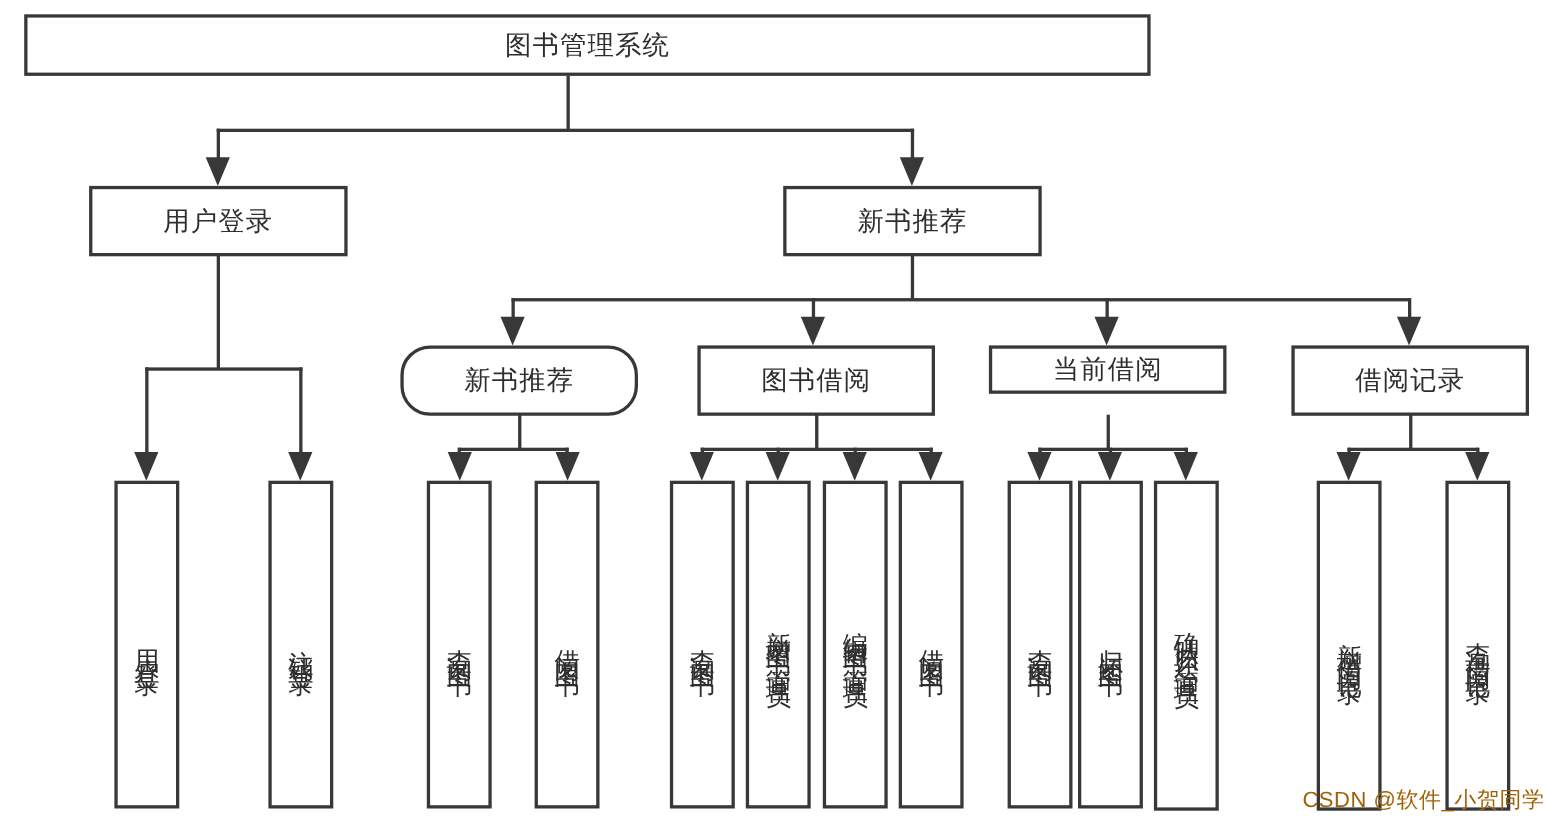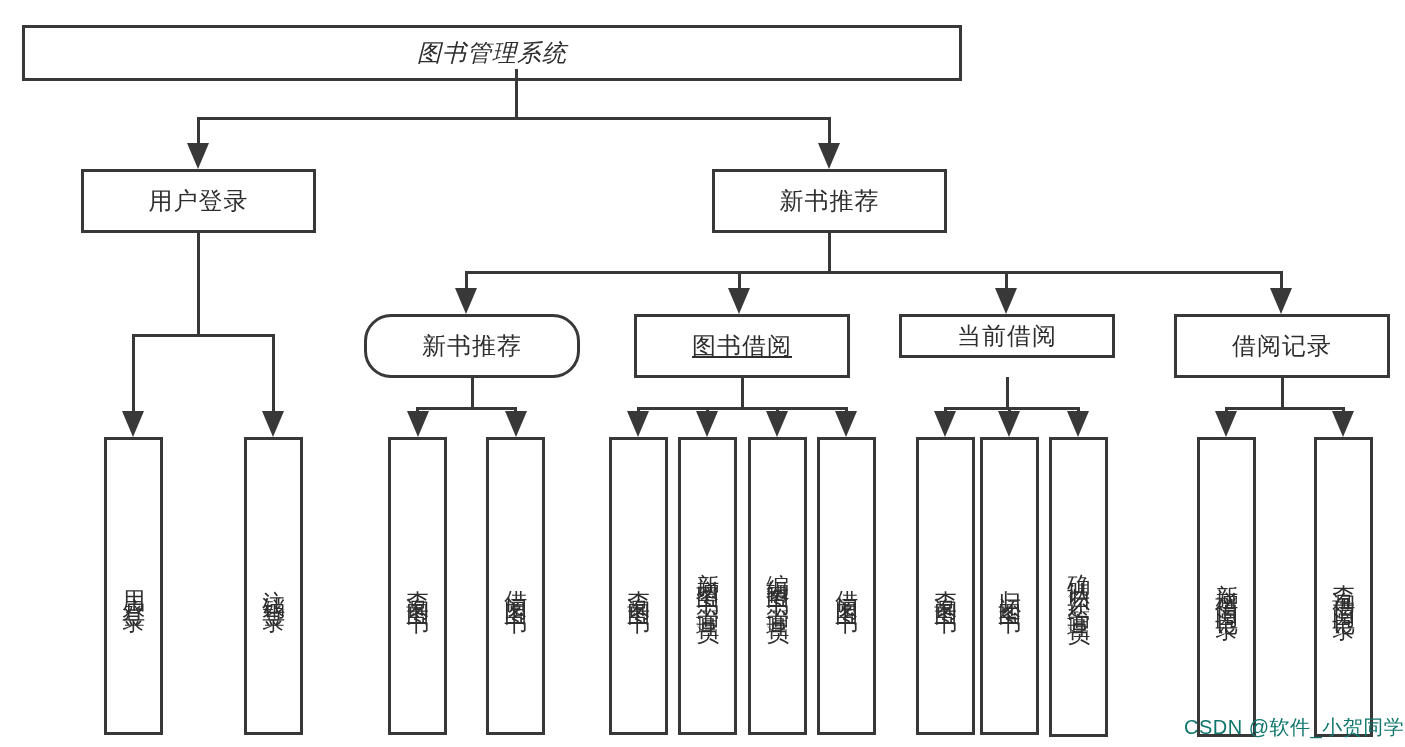--- a/index.html
+++ b/index.html
@@ -48,32 +48,32 @@
     width:0;height:0;
     border-left:11px solid transparent;
     border-right:11px solid transparent;
     border-top:26px solid #383838;
   }
   .watermark{
     position:absolute;
     left:1184px;
     top:714px;
     font-size:20px;
-    color:#0f766e;
+    color:#a16207;
     letter-spacing:0.5px;
     white-space:nowrap;
     z-index:5;
   }
 </style>
 </head>
 <body>
 
 <div class="canvas">
 
-  <div class="box" style="left:22px;top:25px;width:940px;height:56px;font-style:italic;">
+  <div class="box" style="left:22px;top:13px;width:1024px;height:56px;">
     <span>图书管理系统</span>
   </div>
 
   <div class="vline" style="left:515px;top:69px;height:50px;"></div>
   <div class="hline" style="left:197px;top:117px;width:634px;"></div>
   <div class="vline" style="left:197px;top:117px;height:30px;"></div>
   <div class="arrow-down" style="left:187px;top:143px;"></div>
   <div class="vline" style="left:828px;top:117px;height:30px;"></div>
   <div class="arrow-down" style="left:818px;top:143px;"></div>
 
@@ -98,21 +98,21 @@
   <div class="vline" style="left:738px;top:271px;height:20px;"></div>
   <div class="arrow-down" style="left:728px;top:288px;"></div>
   <div class="vline" style="left:1005px;top:271px;height:20px;"></div>
   <div class="arrow-down" style="left:995px;top:288px;"></div>
   <div class="vline" style="left:1280px;top:271px;height:20px;"></div>
   <div class="arrow-down" style="left:1270px;top:288px;"></div>
 
   <div class="box" style="left:364px;top:314px;width:216px;height:64px;border-radius:27px;">
     <span>新书推荐</span>
   </div>
-  <div class="box" style="left:634px;top:314px;width:216px;height:64px;text-decoration:underline;">
+  <div class="box" style="left:634px;top:314px;width:216px;height:64px;">
     <span>图书借阅</span>
   </div>
   <div class="box" style="left:899px;top:314px;width:216px;height:44px;">
     <span>当前借阅</span>
   </div>
   <div class="box" style="left:1174px;top:314px;width:216px;height:64px;">
     <span>借阅记录</span>
   </div>
 
   <div class="vline" style="left:471px;top:377px;height:32px;"></div>

